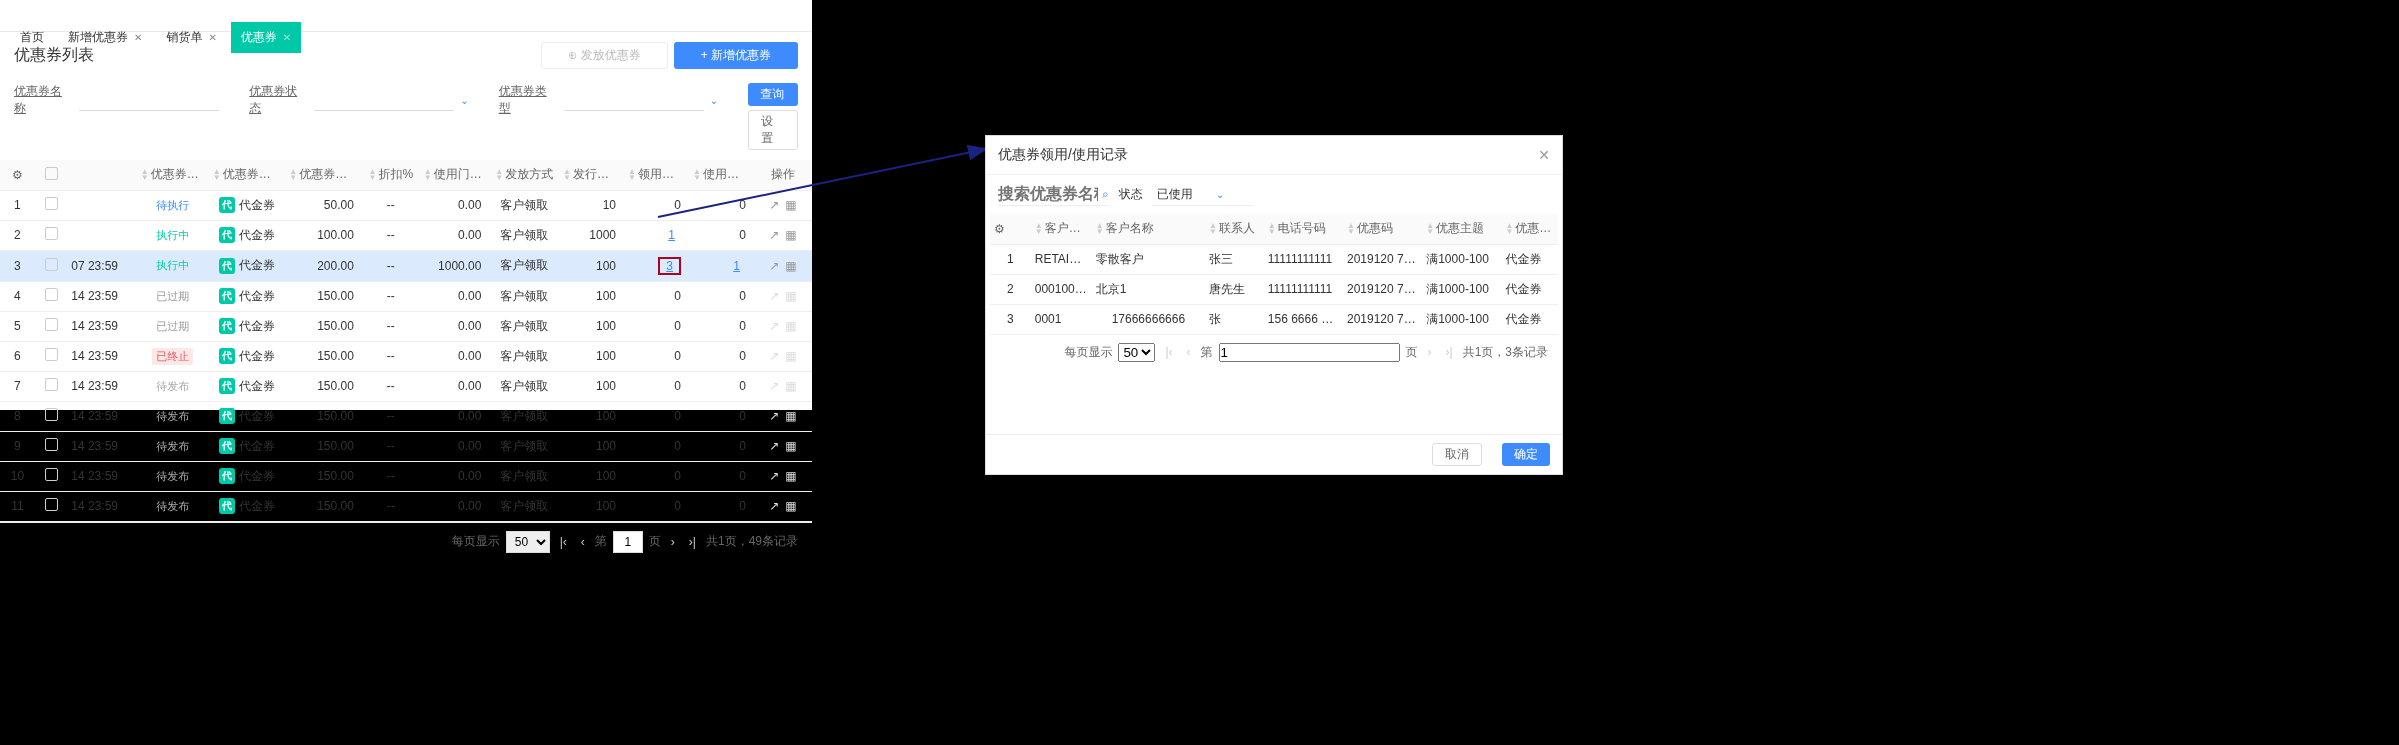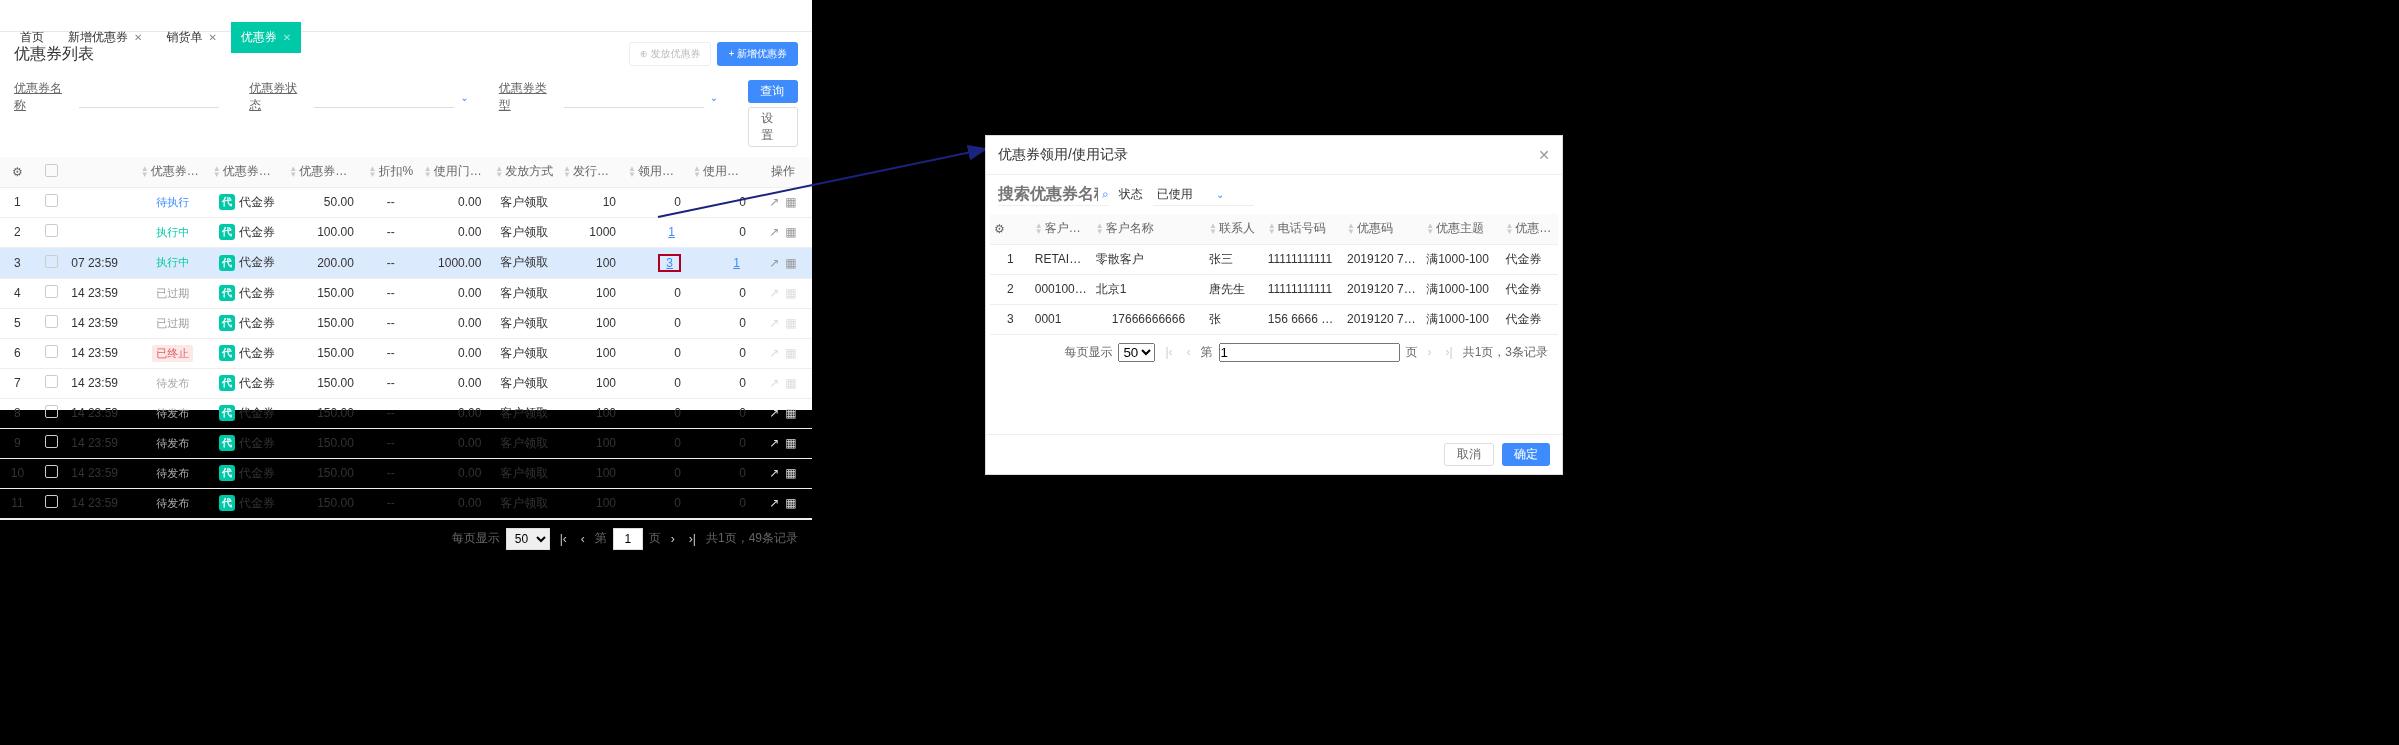--- a/index.html
+++ b/index.html
@@ -27,21 +27,21 @@
     }
     
     .tabs { display: flex; align-items: center; height: 32px; border-bottom: 1px solid #e8e8e8; padding-left: 10px; gap: 4px; }
     .tab { padding: 0 10px; height: 100%; display: flex; align-items: center; gap: 6px; font-size: 12px; cursor: pointer; margin-top: 43px; }
     .tab.active { background: #00c9a7; color: #fff; }
     .tab .close { font-size: 10px; opacity: .6; }
     
     .header-row { display: flex; align-items: center; justify-content: space-between; padding: 10px 14px; }
     .page-title { font-size: 16px; font-weight: 500; }
     .hdr-btns { display: flex; gap: 6px; align-items: center; }
-    .btn { padding: 4px 10px; border-radius: 3px; font-size: 10px; cursor: pointer; border: 1px solid transparent; }
+    .btn { padding: 4px 26px; border-radius: 3px; font-size: 12px; cursor: pointer; border: 1px solid transparent; }
     .btn-ghost { color: #bbb; border-color: #eee; background:#fff;}
     .btn-primary { background: #3d8bfd; color: #fff; }
     
     .filters { display: flex; align-items: flex-start; padding: 4px 14px 10px; gap: 30px; }
     .filter-item { display: flex; align-items: center; gap: 6px; }
     .filter-label { color: #666; text-decoration: underline; }
     .filter-input { border: none; border-bottom: 1px solid #ddd; height: 22px; width: 140px; font-size: 12px; outline: none; }
     .select-caret { color: #3d8bfd; font-size: 10px; }
     .filter-btns { display:flex; flex-direction: column; gap: 4px;}
     .btn-blue { background:#3d8bfd;color:#fff;padding:3px 12px;border-radius:3px;font-size:12px;cursor:pointer;}
@@ -74,21 +74,21 @@
     .pager input { width:30px; text-align:center;}
     .pager-btn { color:#ccc; cursor:pointer; padding:0 4px;}
     
     .dp-head { display:flex; align-items:center; justify-content:space-between; padding:10px 12px; border-bottom:1px solid #eee;}
     .dp-title { font-size:14px; }
     .dp-close { cursor:pointer; color:#999; font-size:14px;}
     .dp-filters { display:flex; align-items:center; gap:10px; padding: 8px 12px;}
     .dp-search { display:flex;align-items:center; border-bottom:1px solid #eee; padding:2px 0;}
     .dp-search input { border:none; outline:none; font-size:16px; width:100px;font-weight:bold;}
     .dp-search .sicon { color:#3d8bfd; font-size:12px; margin-left:4px;}
-    .dp-footer { position:absolute; bottom:0; left:0; right:0; padding:8px 12px; border-top:1px solid #eee; display:flex; justify-content:flex-end; gap:8px;}
+    .dp-footer { position:absolute; bottom:0; left:0; right:0; padding:8px 12px; border-top:1px solid #eee; display:flex; justify-content:flex-end; gap:20px;}
     .dp-table-wrap { padding: 0 4px; }
     .dp-pager { display:flex; justify-content:flex-end; align-items:center; gap:6px; padding:8px 14px; font-size:12px; color:#666;}
     
     .arrow-line { position:absolute; pointer-events:none; }
   </style>
 </head>
 <body>
 
 <div class="main-panel">
   <div class="tabs" id="tabs-container">

